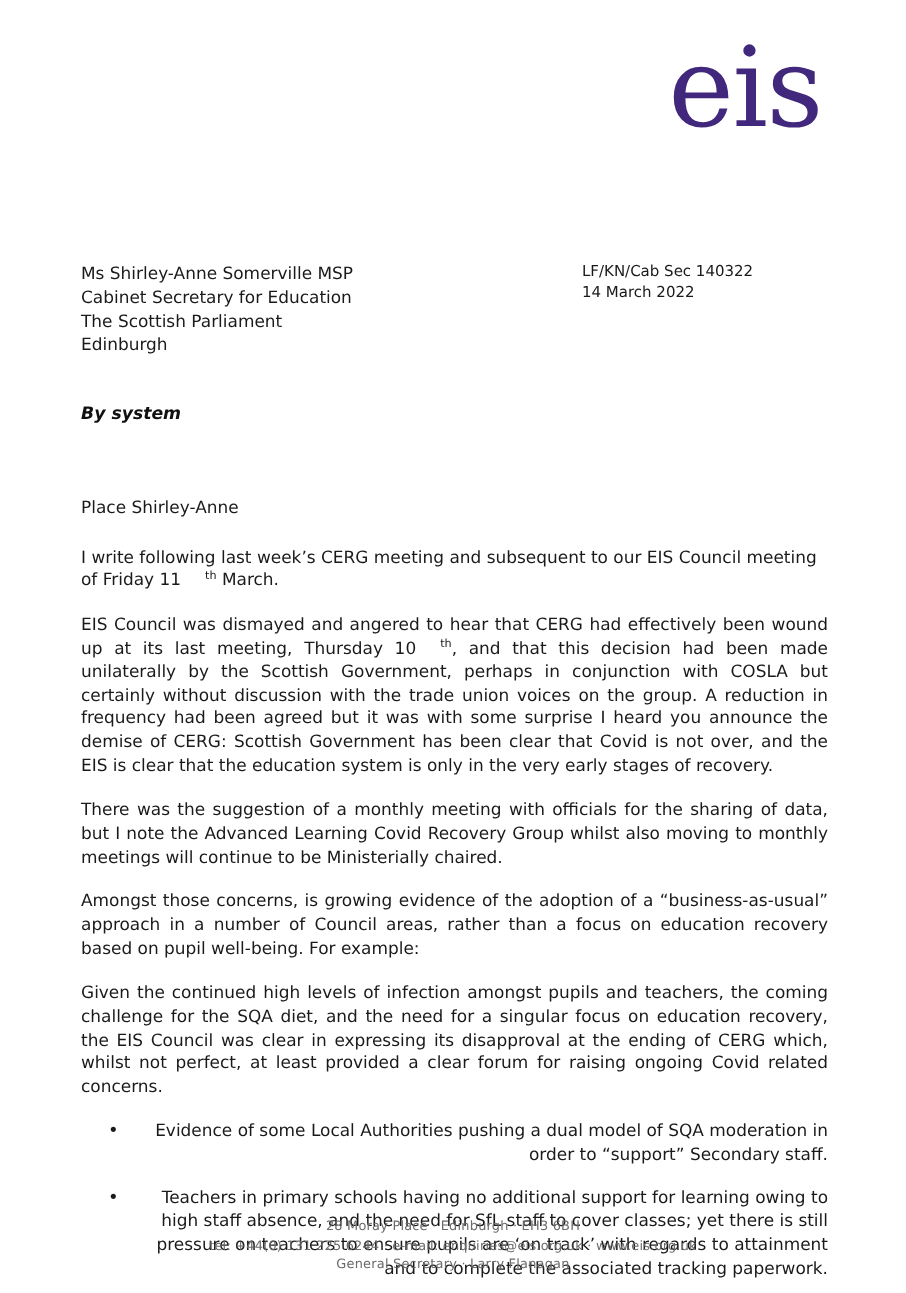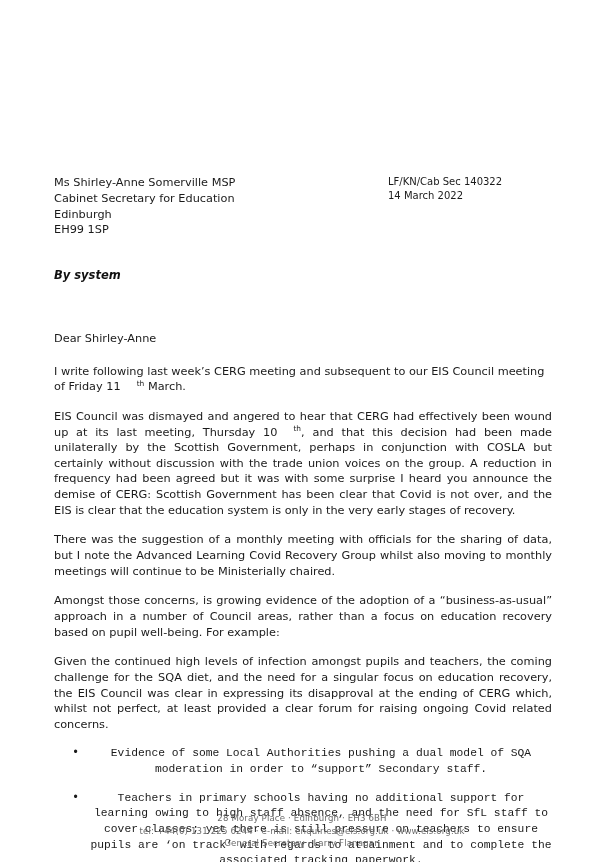--- a/index.html
+++ b/index.html
@@ -106,22 +106,21 @@
 
   ul.bullets {
     margin: 0;
     padding: 0;
     list-style: none;
   }
   ul.bullets li {
     position: relative;
     margin: 0 0 13px 0;
     padding-left: 36px;
-    text-align: center;
-    font-family: Liberation Mono, monospace;
+    text-align: right;
   }
   ul.bullets li::before {
     content: "\2022";
     position: absolute;
     left: 18px;
     top: -1px;
     font-size: 12px;
     color: #1a1a1a;
   }
 
@@ -139,39 +138,40 @@
     letter-spacing: 0.15px;
   }
   .footer div { white-space: nowrap; }
 </style>
 </head>
 <body>
 
 <div class="page">
 
   <div class="letterhead">
+    <div class="logo-wordmark">eis</div>
   </div>
 
   <div class="addr-block">
     <div>Ms Shirley-Anne Somerville MSP</div>
     <div>Cabinet Secretary for Education</div>
+    <div>The Scottish Parliament</div>
     <div>Edinburgh</div>
-    <div>EH99 1SP</div>
   </div>
 
   <div class="ref-block">
     <div>LF/KN/Cab Sec 140322</div>
     <div>14 March 2022</div>
   </div>
 
   <div class="by-email">By system</div>
 
   <div class="body-copy">
 
-    <p class="salutation">Dear Shirley-Anne</p>
+    <p class="salutation">Place Shirley-Anne</p>
 
     <p class="para ragged"><span>I write following last week’s CERG meeting and subsequent to our EIS Council meeting of Friday 11</span><sup>th</sup><span> March.</span></p>
 
     <p class="para"><span>EIS Council was dismayed and angered to hear that CERG had effectively been wound up at its last meeting, Thursday 10</span><sup>th</sup><span>, and that this decision had been made unilaterally by the Scottish Government, perhaps in conjunction with COSLA but certainly without discussion with the trade union voices on the group.  A reduction in frequency had been agreed but it was with some surprise I heard you announce the demise of CERG: Scottish Government has been clear that Covid is not over, and the EIS is clear that the education system is only in the very early stages of recovery.</span></p>
 
     <p class="para">There was the suggestion of a monthly meeting with officials for the sharing of data, but I note the Advanced Learning Covid Recovery Group whilst also moving to monthly meetings will continue to be Ministerially chaired.</p>
 
     <p class="para">Amongst those concerns, is growing evidence of the adoption of a “business-as-usual” approach in a number of Council areas, rather than a focus on education recovery based on pupil well-being. For example:</p>
 
     <p class="para">Given the continued high levels of infection amongst pupils and teachers, the coming challenge for the SQA diet, and the need for a singular focus on education recovery, the EIS Council was clear in expressing its disapproval at the ending of CERG which, whilst not perfect, at least provided a clear forum for raising ongoing Covid related concerns.</p>

